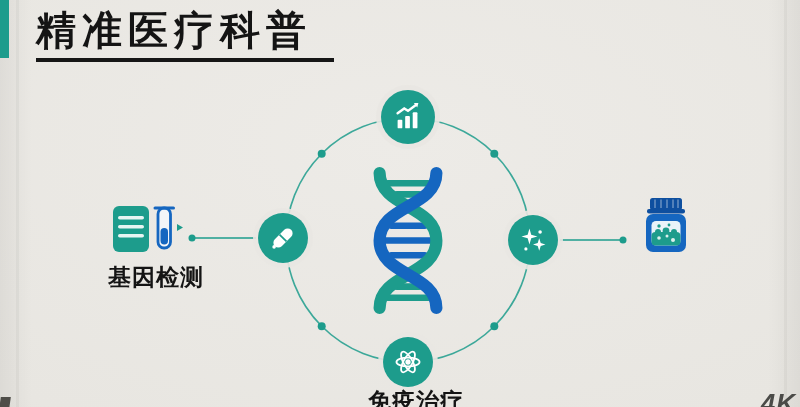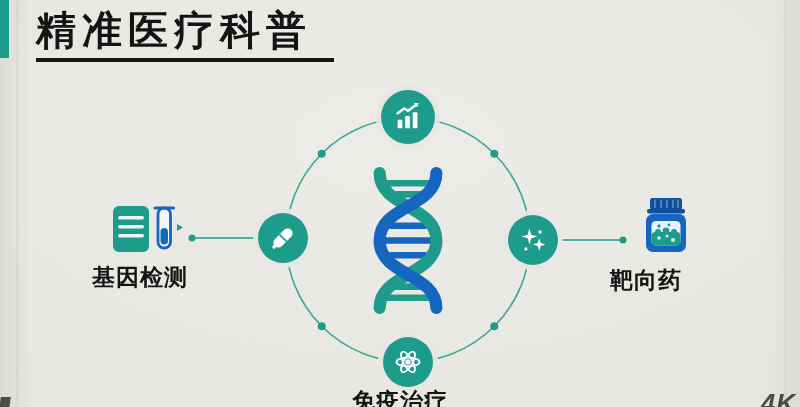--- a/index.html
+++ b/index.html
@@ -28,21 +28,21 @@
   .title-underline{left:36px;top:58px;width:298px;height:4px;background:#161616}
   .subtitle{left:36px;top:65px;font-size:24px;font-weight:700;letter-spacing:1.5px;white-space:nowrap}
 
   
   .node{
     position:absolute;border-radius:50%;background:var(--teal);
     display:flex;align-items:center;justify-content:center;
     box-shadow:0 0 0 5px rgba(233,231,226,.9);
   }
   .node-label{
-    position:absolute;width:112px;text-align:left;
+    position:absolute;width:112px;text-align:right;
     font-size:23px;font-weight:700;letter-spacing:1px;white-space:nowrap;
   }
 
   
   .f-teal{fill:var(--teal)} .f-blue{fill:var(--blue)} .f-bluedark{fill:var(--blue-dark)} .f-white{fill:#fff}
   .s-teal{stroke:var(--teal)} .s-blue{stroke:var(--blue)} .s-white{stroke:#fff}
 
   .watermark{
     right:4px;top:388px;font-size:26px;font-weight:700;font-style:italic;
     color:rgba(58,58,55,.9);letter-spacing:1px;
@@ -159,19 +159,18 @@
       <rect x="17.5" y="42" width="29" height="13.5" rx="4" class="f-teal"></rect>
       <circle cx="25" cy="48" r="1.8" fill="#ffffff" opacity=".85"></circle>
       <circle cx="33" cy="46" r="1.5" fill="#ffffff" opacity=".85"></circle>
       <circle cx="39" cy="50" r="2" fill="#ffffff" opacity=".85"></circle>
       <circle cx="25" cy="36" r="1.7" class="f-teal"></circle>
       <circle cx="35" cy="35" r="1.4" class="f-teal"></circle>
     </g>
   </svg>
 
   <div class="node-label" style="left:92px;top:262px">基因检测</div>
-  <div class="node-label" style="left:610px;top:265px">靶向药</div>
   <div class="node-label" style="left:352px;top:386px">免疫治疗</div>
 
   <div class="abs corner-mark"></div>
   <div class="abs watermark">4K</div>
 
 </div>
 
 </body></html>

